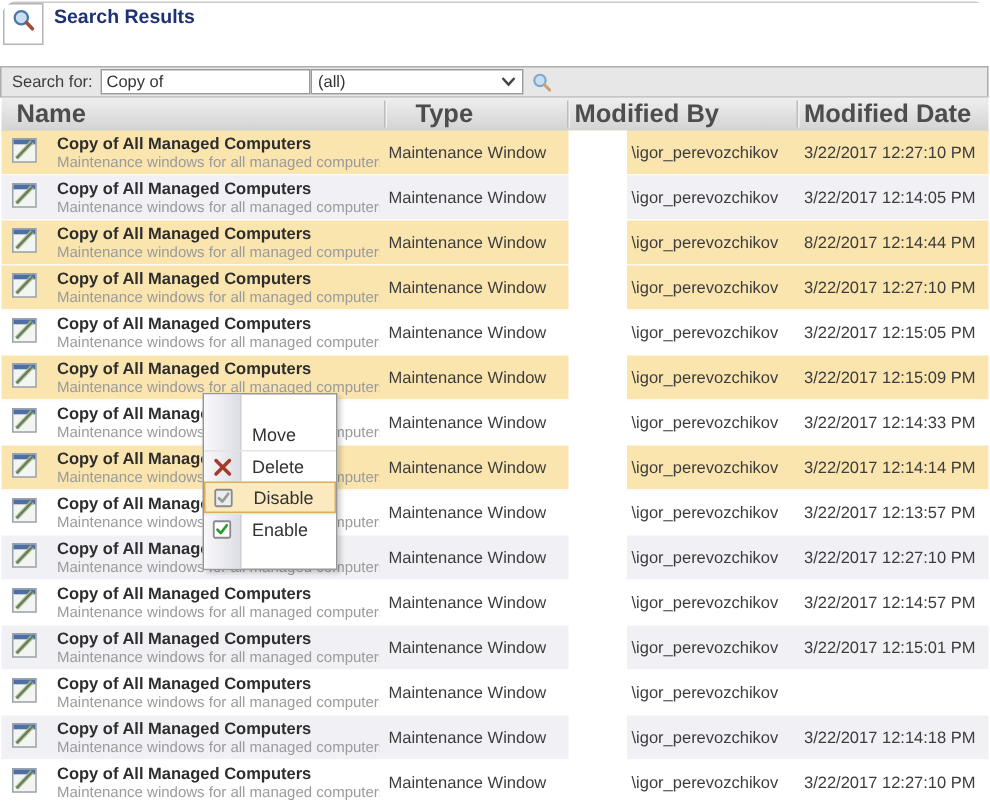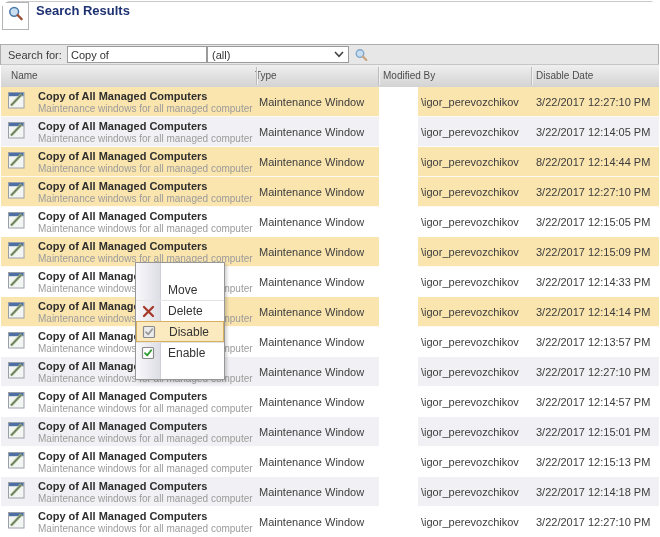--- a/index.html
+++ b/index.html
@@ -38,24 +38,24 @@
   }
   .filter-value{margin-left:4px;flex:1;}
   .chevron-wrap{margin-right:4px;display:flex;align-items:center;}
   .search-go{position:absolute;left:352px;top:2px;width:16px;height:16px;display:flex;align-items:center;justify-content:center;cursor:pointer;}
 
   
   .table-header{
     position:absolute;top:64px;left:1px;width:658px;height:22px;
     background:linear-gradient(#efefef,#d3d3d3);
     border-bottom:1px solid #b3b3b3;border-top:1px solid #c6c6c6;
-    font-size:10px;font-weight:normal;color:#4d4d4d;
+    font-size:17px;font-weight:bold;color:#4d4d4d;
   }
   .th{position:absolute;top:0;height:22px;line-height:22px;}
-  .th-name{left:10px;}  .th-type{left:254px;} .th-by{left:382px;} .th-date{left:535px;}
+  .th-name{left:10px;}  .th-type{left:276px;} .th-by{left:382px;} .th-date{left:535px;}
   .th-sep{position:absolute;top:2px;width:1px;height:18px;background:#bdbdbd;box-shadow:1px 0 0 #f2f2f2;}
   .sep-1{left:255px;} .sep-2{left:377px;} .sep-3{left:530px;}
 
   .table-body{position:absolute;top:87px;left:1px;width:658px;}
   .row{position:relative;height:30px;border-bottom:1px solid rgba(255,255,255,.85);box-sizing:border-box;cursor:default;}
   .row--selected{background:#fae5af;}
   .row--alt{background:#f1f1f5;}
   .row--plain{background:#ffffff;}
   .row-icon{position:absolute;left:7px;top:5px;width:17px;height:17px;}
   .cell-name{position:absolute;left:37px;top:2px;width:215px;overflow:hidden;white-space:nowrap;}
@@ -112,21 +112,21 @@
         <circle cx="6" cy="5.6" r="3.8" fill="#c7ddf0" stroke="#7fa7cc" stroke-width="1.4"></circle>
         <line x1="8.9" y1="8.4" x2="12.4" y2="12" stroke="#c9a27e" stroke-width="2.1" stroke-linecap="round"></line>
       </svg>
     </span>
   </div>
 
   <div class="table-header">
     <span class="th th-name">Name</span>
     <span class="th th-type">Type</span>
     <span class="th th-by">Modified By</span>
-    <span class="th th-date">Disable Date</span>
+    <span class="th th-date">Modified Date</span>
     <span class="th-sep sep-1"></span>
     <span class="th-sep sep-2"></span>
     <span class="th-sep sep-3"></span>
   </div>
 
   <div class="table-body">
   <div class="row row--selected">
     <span class="row-icon">
       <svg width="17" height="17" viewBox="0 0 17 17">
         <rect x="0.5" y="0.5" width="15.5" height="15.5" fill="#f3f5f2" stroke="#9aa0a8" stroke-width="1"></rect>
@@ -350,21 +350,20 @@
         <line x1="13.5" y1="2.5" x2="3" y2="13.5" stroke="#a8c88a" stroke-width="3"></line>
         <line x1="13.5" y1="2.5" x2="3" y2="13.5" stroke="#6f7468" stroke-width="1.4"></line>
       </svg>
     </span>
     <div class="cell-name">
       <div class="row-name">Copy of All Managed Computers</div>
       <div class="row-desc">Maintenance windows for all managed computers.</div>
     </div>
     <div class="cell cell-type">Maintenance Window</div>
     <div class="cell cell-by">\igor_perevozchikov</div>
-    <div class="cell cell-date">3/22/2017 12:15:13 PM</div>
   </div>
 
   <div class="row row--alt">
     <span class="row-icon">
       <svg width="17" height="17" viewBox="0 0 17 17">
         <rect x="0.5" y="0.5" width="15.5" height="15.5" fill="#f3f5f2" stroke="#9aa0a8" stroke-width="1"></rect>
         <rect x="1" y="1" width="14.5" height="3.2" fill="#4e6fa3"></rect>
         <line x1="13.5" y1="2.5" x2="3" y2="13.5" stroke="#a8c88a" stroke-width="3"></line>
         <line x1="13.5" y1="2.5" x2="3" y2="13.5" stroke="#6f7468" stroke-width="1.4"></line>
       </svg>

